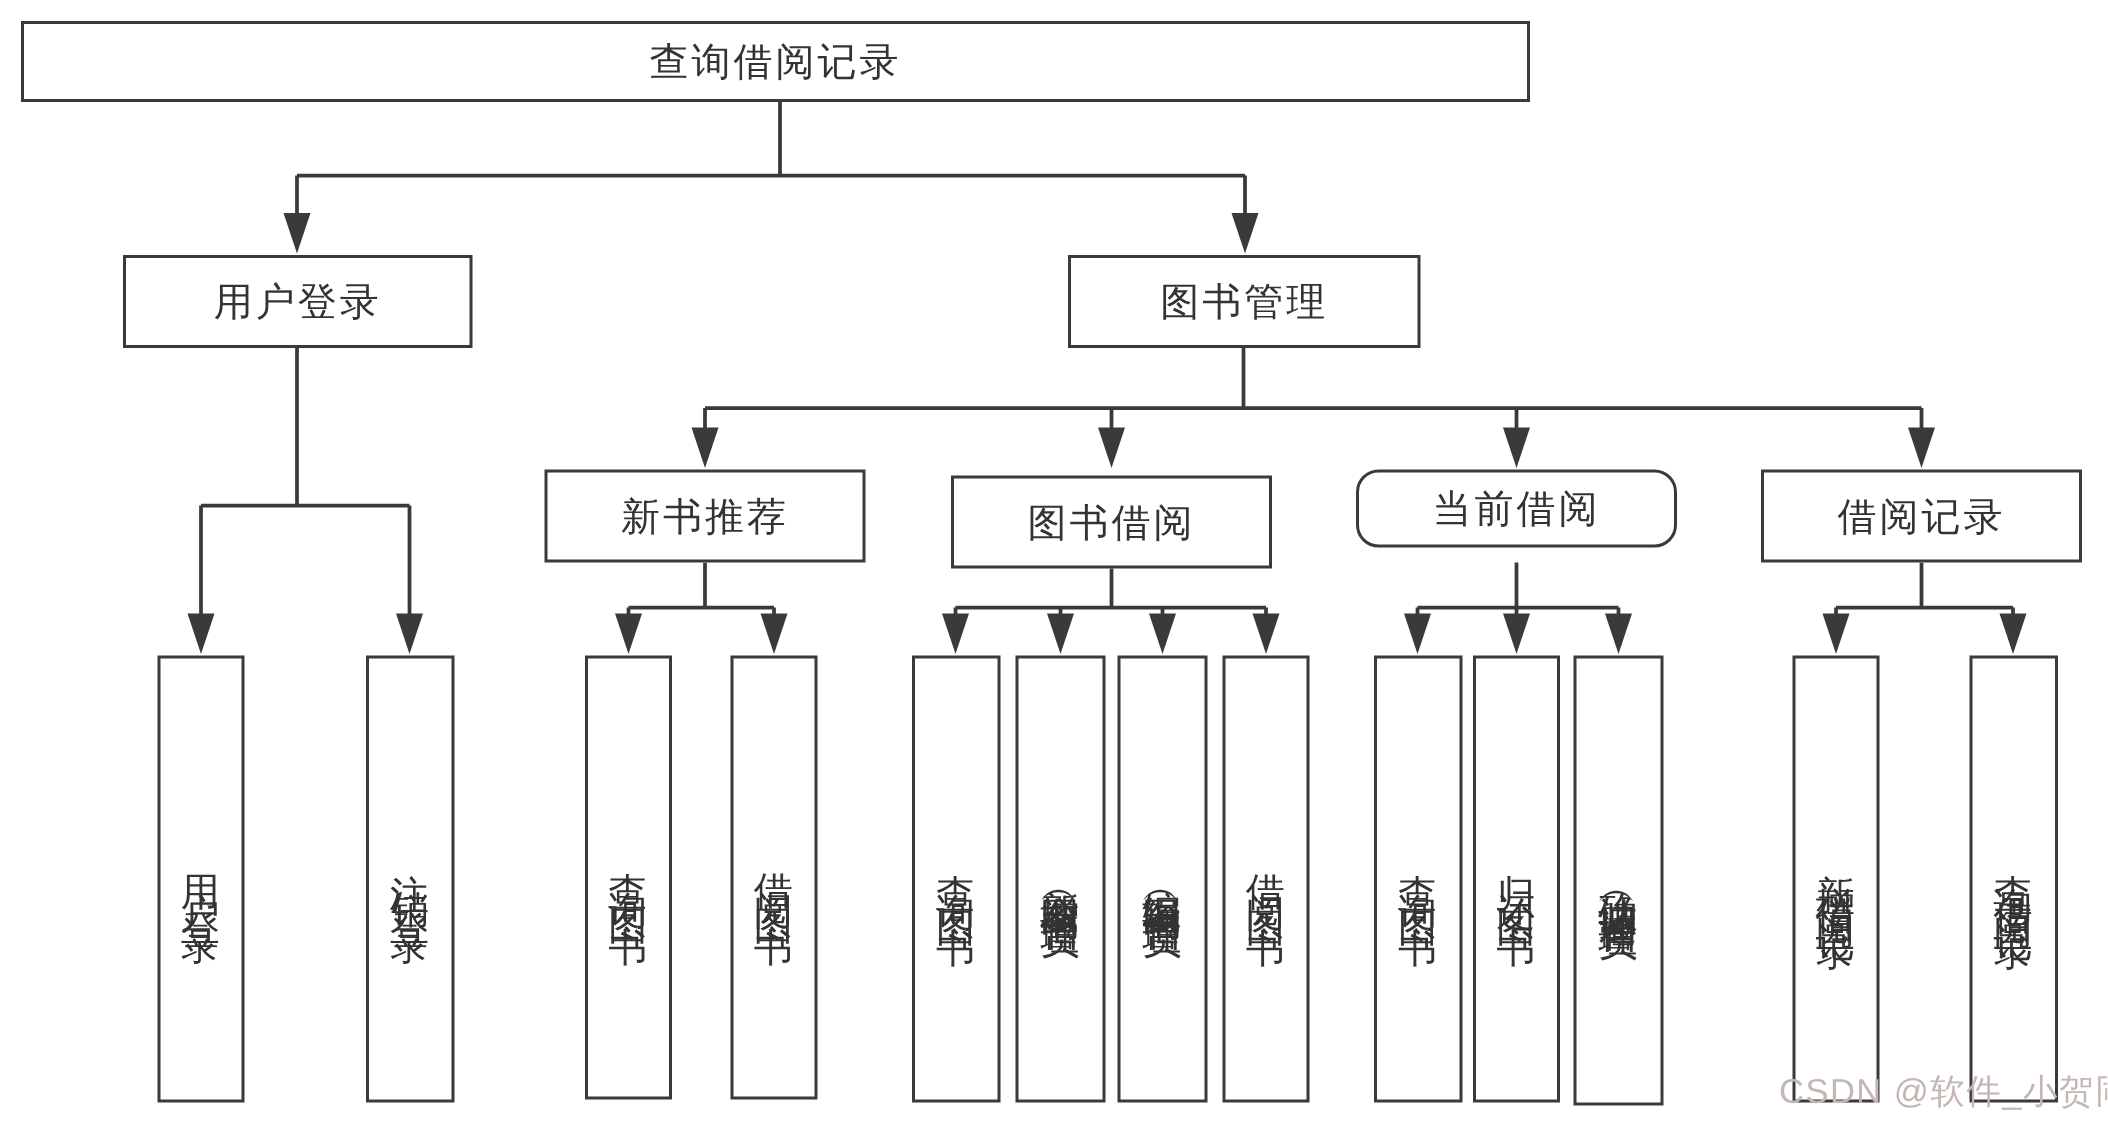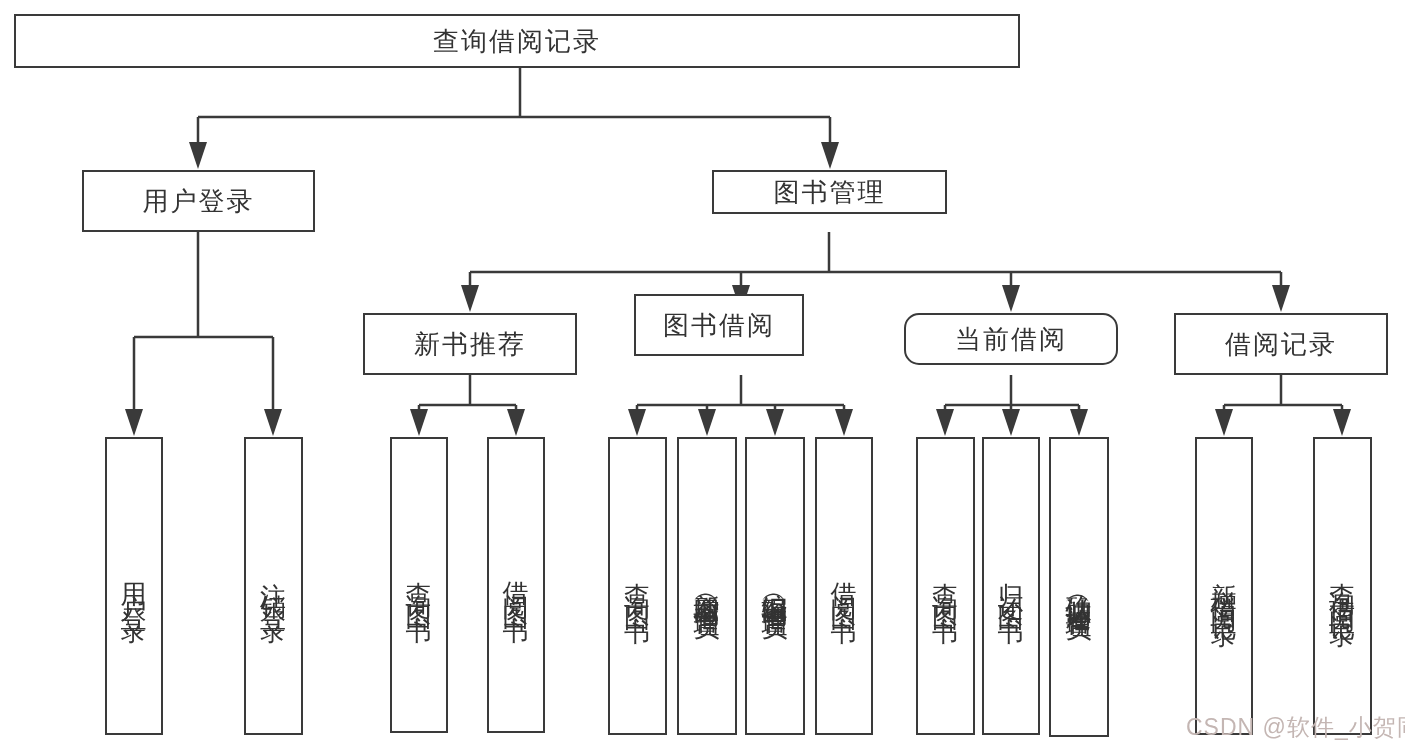--- a/index.html
+++ b/index.html
@@ -49,29 +49,29 @@
 <body>
 
 <div class="canvas">
   <svg class="connectors" viewBox="0 0 1405 747" xmlns="http://www.w3.org/2000/svg">
       <path d="M 520 68 V 117 M 198 117 H 830 M 198 117 V 162 M 830 117 V 162 M 198 232 V 337 M 134 337 H 273 M 134 337 V 429 M 273 337 V 429 M 829 232 V 272 M 470 272 H 1281 M 470 272 V 305 M 741 272 V 305 M 1011 272 V 305 M 1281 272 V 305 M 470 375 V 405 M 419 405 H 516 M 419 405 V 429 M 516 405 V 429 M 741 375 V 405 M 637 405 H 844 M 637 405 V 429 M 707 405 V 429 M 775 405 V 429 M 844 405 V 429 M 1011 375 V 405 M 945 405 H 1079 M 945 405 V 429 M 1011 405 V 429 M 1079 405 V 429 M 1281 375 V 405 M 1224 405 H 1342 M 1224 405 V 429 M 1342 405 V 429 " fill="none" stroke="#3a3a3a" stroke-width="2.5"></path>
       <path d="M 189 142 L 207 142 L 198 169 Z M 821 142 L 839 142 L 830 169 Z M 125 409 L 143 409 L 134 436 Z M 264 409 L 282 409 L 273 436 Z M 461 285 L 479 285 L 470 312 Z M 732 285 L 750 285 L 741 312 Z M 1002 285 L 1020 285 L 1011 312 Z M 1272 285 L 1290 285 L 1281 312 Z M 410 409 L 428 409 L 419 436 Z M 507 409 L 525 409 L 516 436 Z M 628 409 L 646 409 L 637 436 Z M 698 409 L 716 409 L 707 436 Z M 766 409 L 784 409 L 775 436 Z M 835 409 L 853 409 L 844 436 Z M 936 409 L 954 409 L 945 436 Z M 1002 409 L 1020 409 L 1011 436 Z M 1070 409 L 1088 409 L 1079 436 Z M 1215 409 L 1233 409 L 1224 436 Z M 1333 409 L 1351 409 L 1342 436 Z " fill="#3a3a3a" stroke="none"></path>
     </svg>
   <div id="nodes-layer">
       <div class="node h" style="left: 14px; top: 14px; width: 1006px; height: 54px;">查询借阅记录</div>
       <div class="node h" style="left: 82px; top: 170px; width: 233px; height: 62px;">用户登录</div>
-      <div class="node h" style="left: 712px; top: 170px; width: 235px; height: 44px;">图书管理</div>
+      <div class="node h" style="left: 712px; top: 170px; width: 235px; height: 62px;">图书管理</div>
       <div class="node v" style="left: 105px; top: 437px; width: 58px; height: 298px;">
         <span class="vtext" style="letter-spacing: 12px;">用户登录</span>
       </div>
       <div class="node v" style="left: 244px; top: 437px; width: 59px; height: 298px;">
         <span class="vtext" style="letter-spacing: 12px;">注销登录</span>
       </div>
       <div class="node h" style="left: 363px; top: 313px; width: 214px; height: 62px; font-family: Liberation Mono, monospace;">新书推荐</div>
-      <div class="node h" style="left: 634px; top: 294px; width: 170px; height: 62px;">图书借阅</div>
+      <div class="node h" style="left: 634px; top: 317px; width: 214px; height: 62px;">图书借阅</div>
       <div class="node h" style="left: 904px; top: 313px; width: 214px; height: 52px; border-radius: 15px;">当前借阅</div>
       <div class="node h" style="left: 1174px; top: 313px; width: 214px; height: 62px;">借阅记录</div>
       <div class="node v" style="left: 390px; top: 437px; width: 58px; height: 296px;">
         <span class="vtext" style="letter-spacing: 12px;">查询图书</span>
       </div>
       <div class="node v" style="left: 487px; top: 437px; width: 58px; height: 296px;">
         <span class="vtext" style="letter-spacing: 12px;">借阅图书</span>
       </div>
       <div class="node v" style="left: 608px; top: 437px; width: 59px; height: 298px;">
         <span class="vtext" style="letter-spacing: 12px;">查询图书</span>

